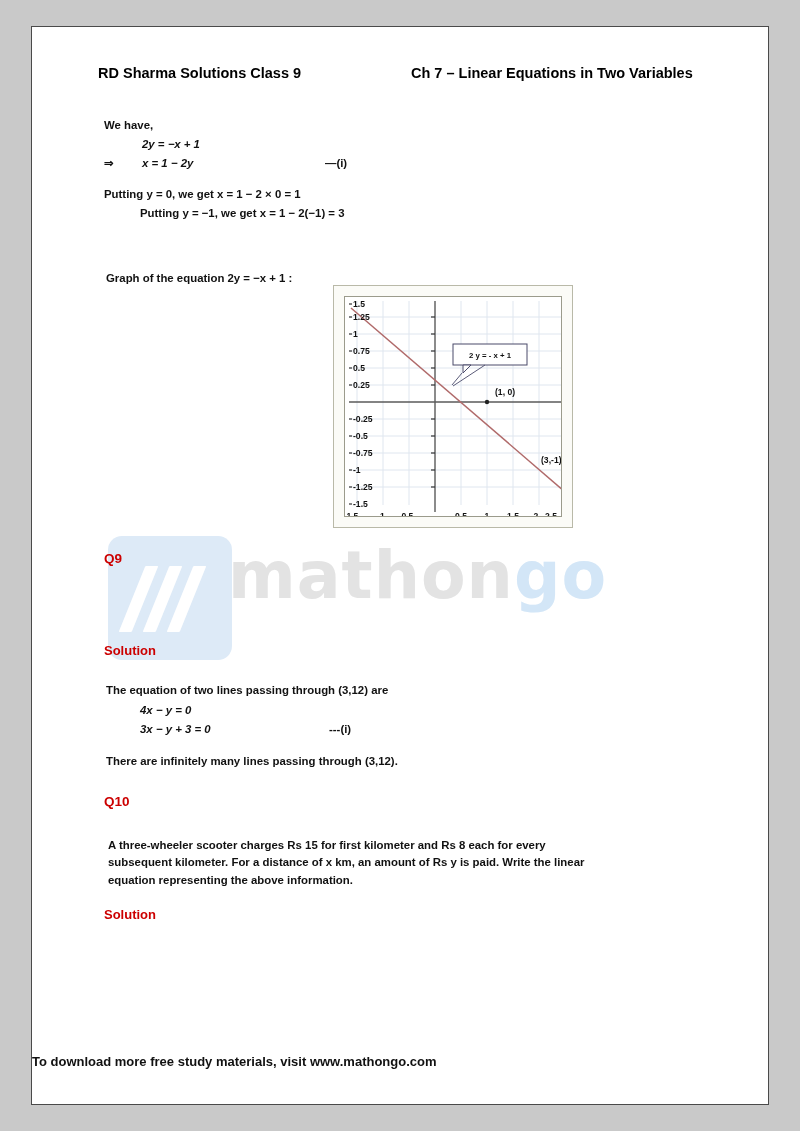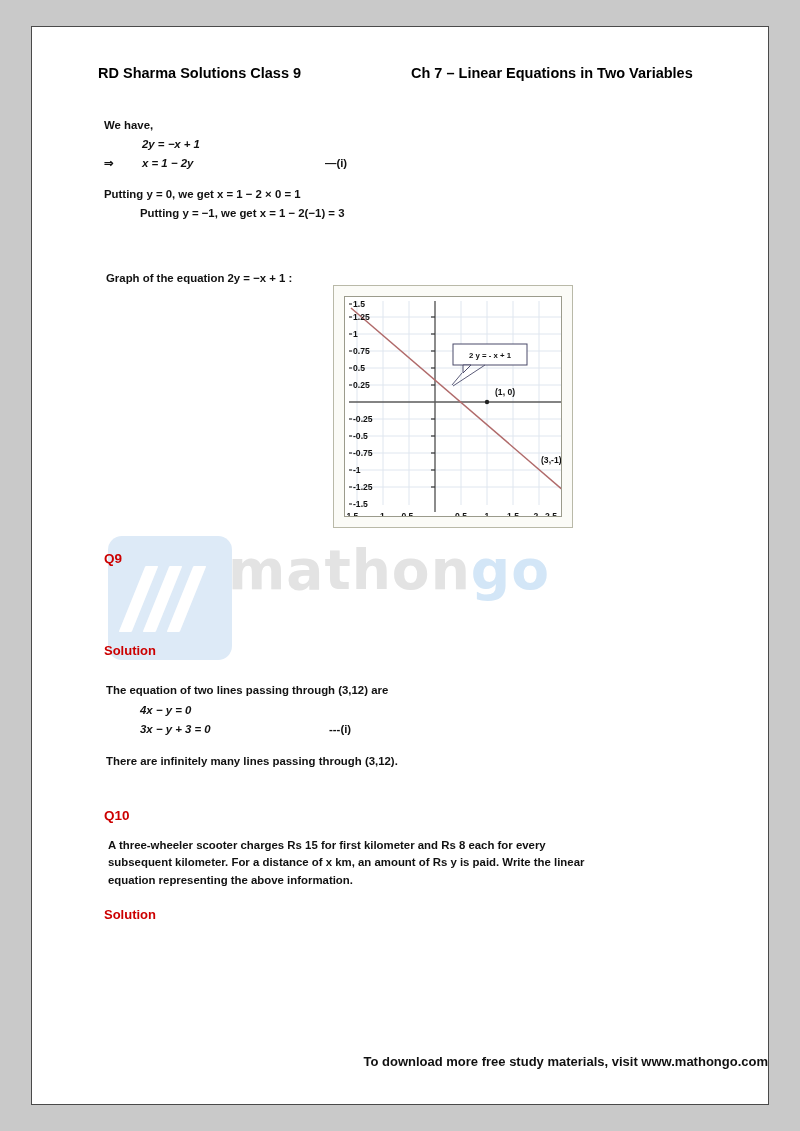--- a/index.html
+++ b/index.html
@@ -55,21 +55,21 @@
     transform: skewX(-22deg);
     border-radius: 1px;
   }
   .wm-badge span.s1 { left: 24px; }
   .wm-badge span.s2 { left: 48px; }
   .wm-badge span.s3 { left: 72px; }
   .wm-text {
     position: absolute;
     left: 196px;
     top: 511px;
-    font-size: 55px;
+    font-size: 65px;
     font-weight: 700;
     letter-spacing: 1px;
     color: #e3e3e3;
     font-family: "DejaVu Sans", sans-serif;
     white-space: nowrap;
   }
   .wm-text .blue { color: #d3e6f7; }
 
   
   .content {
@@ -117,21 +117,21 @@
     font-weight: 700;
     color: #cc0000;
     white-space: nowrap;
   }
 
   .footer {
     position: absolute;
     top: 1027px;
     left: 0;
     width: 100%;
-    text-align: right;
+    text-align: left;
     font-size: 13px;
     font-weight: 700;
     color: #111;
   }
 
   
   .graph-outer {
     position: absolute;
     left: 301px;
     top: 258px;
@@ -300,20 +300,20 @@
 
     <div class="q-head" style="left:72px; top:524px;">Q9</div>
     <div class="sol-head" style="left:72px; top:616px;">Solution</div>
 
     <div class="blk" style="left:74px; top:655px;">The equation of two lines passing through  (3,12)  are</div>
     <div class="blk ital" style="left:108px; top:675px;text-align:right;">4x − y = 0</div>
     <div class="blk ital" style="left:108px; top:694px;">3x − y + 3 = 0</div>
     <div class="blk" style="left:297px; top:694px;">---(i)</div>
     <div class="blk" style="left:74px; top:726px;">There are infinitely many lines passing through  (3,12).</div>
 
-    <div class="q-head" style="left:72px; top:767px;margin-top:14px;">Q10</div>
+    <div class="q-head" style="left:72px; top:767px;">Q10</div>
     <div class="blk wrap" style="left:76px; top:810px; width:490px;">A three-wheeler scooter charges Rs 15 for first kilometer and Rs 8 each for every subsequent kilometer. For a distance of x km, an amount of Rs y is paid. Write the linear equation representing the above information.</div>
     <div class="sol-head" style="left:72px; top:880px;">Solution</div>
 
     <div class="footer">To download more free study materials, visit www.mathongo.com</div>
 
   </div>
 </div>
 
 </body></html>

